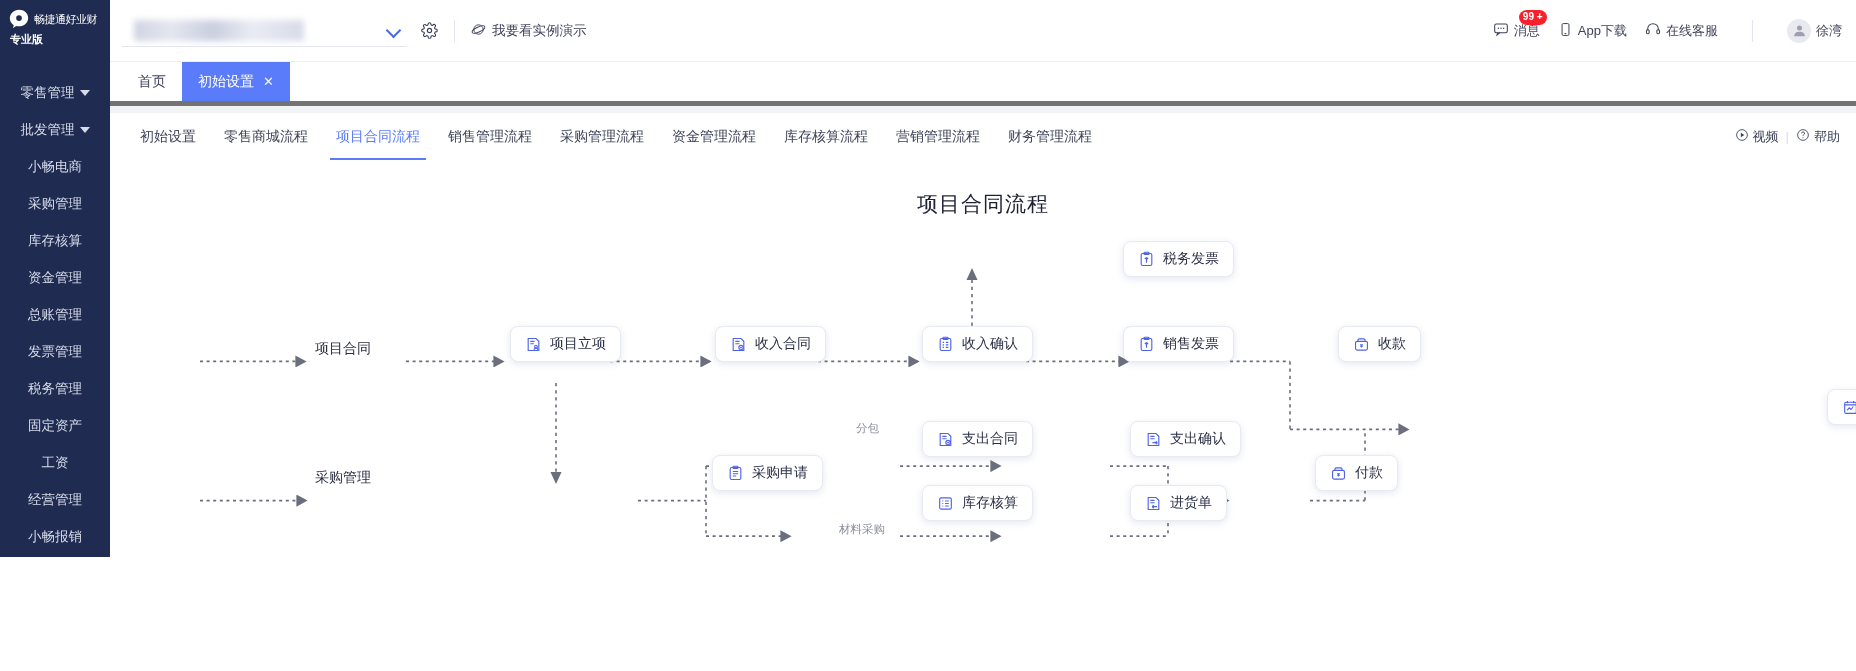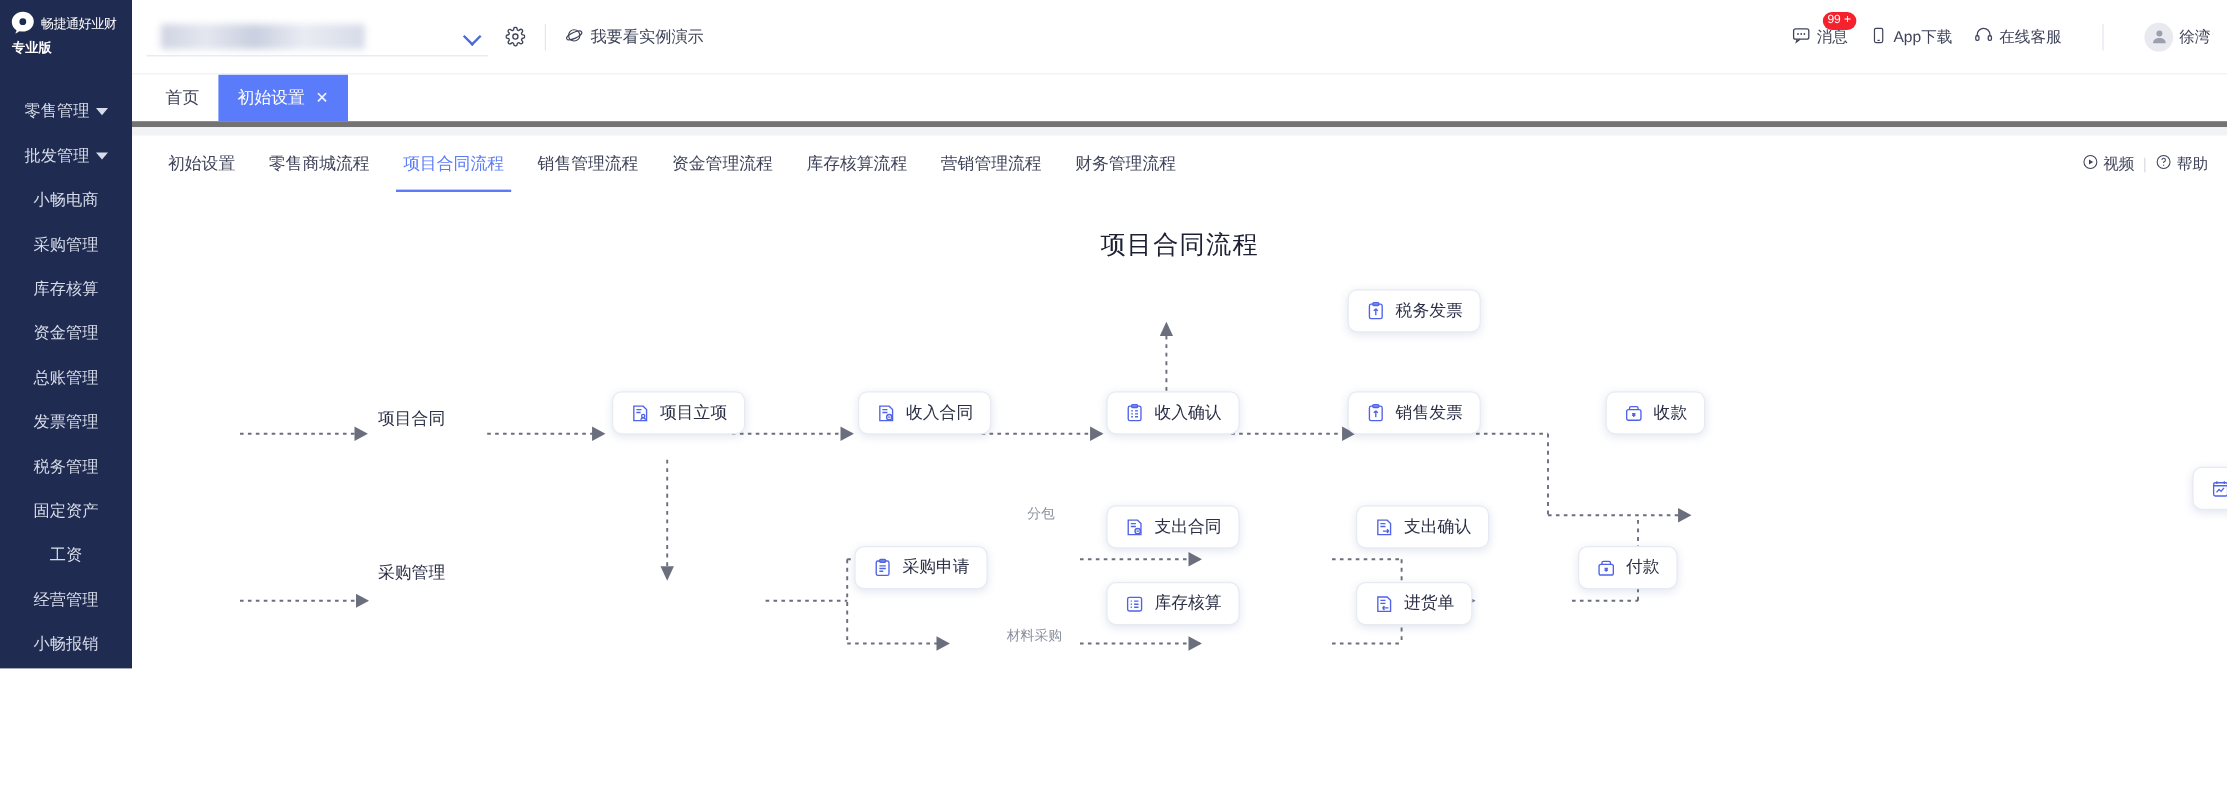--- a/index.html
+++ b/index.html
@@ -81,21 +81,21 @@
   .demo-link { display: flex; align-items: center; gap: 6px; color: #3e4359; font-size: 13.5px; cursor: pointer; }
   .hdr-right { margin-left: auto; display: flex; align-items: center; gap: 18px; }
   .hdr-item {
     display: flex; align-items: center; gap: 5px; color: #3e4359; font-size: 13px;
     cursor: pointer; position: relative; white-space: nowrap;
   }
   .badge {
     position: absolute; left: 26px; top: -11px;
     background: #f5222d; color: #fff; font-size: 10px; line-height: 14px;
     height: 15px; min-width: 25px; border-radius: 8px; text-align: center;
-    padding: 0 4px; font-weight: normal;
+    padding: 0 4px; font-weight: bold;
   }
   .avatar {
     width: 24px; height: 24px; border-radius: 50%; background: #e8eaf0;
     display: flex; align-items: center; justify-content: center;
   }
 
   
   .tabstrip {
     height: 44px; background: #ffffff; display: flex; align-items: stretch;
     border-bottom: 5px solid #737373; padding-left: 12px;
@@ -318,20 +318,23 @@
           <div class="subnav-item">
             <span>零售商城流程</span>
           </div>
           <div class="subnav-item active">
             <span>项目合同流程</span>
           </div>
           <div class="subnav-item">
             <span>销售管理流程</span>
           </div>
           <div class="subnav-item">
+            <span>采购管理流程</span>
+          </div>
+          <div class="subnav-item">
             <span>资金管理流程</span>
           </div>
           <div class="subnav-item">
             <span>库存核算流程</span>
           </div>
           <div class="subnav-item">
             <span>营销管理流程</span>
           </div>
           <div class="subnav-item">
             <span>财务管理流程</span>

